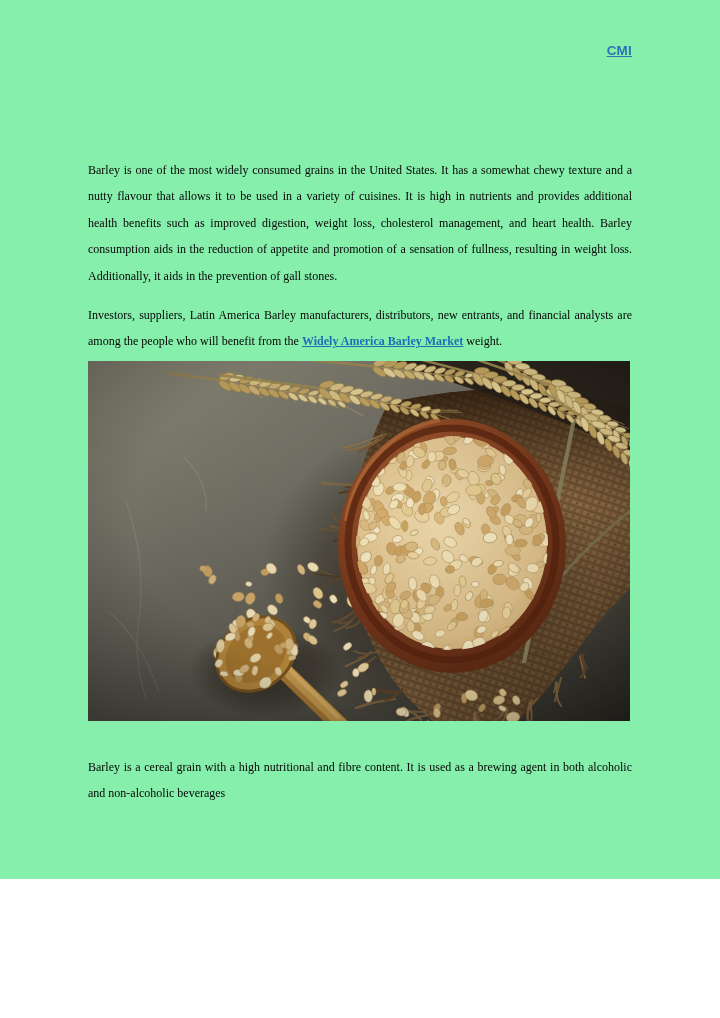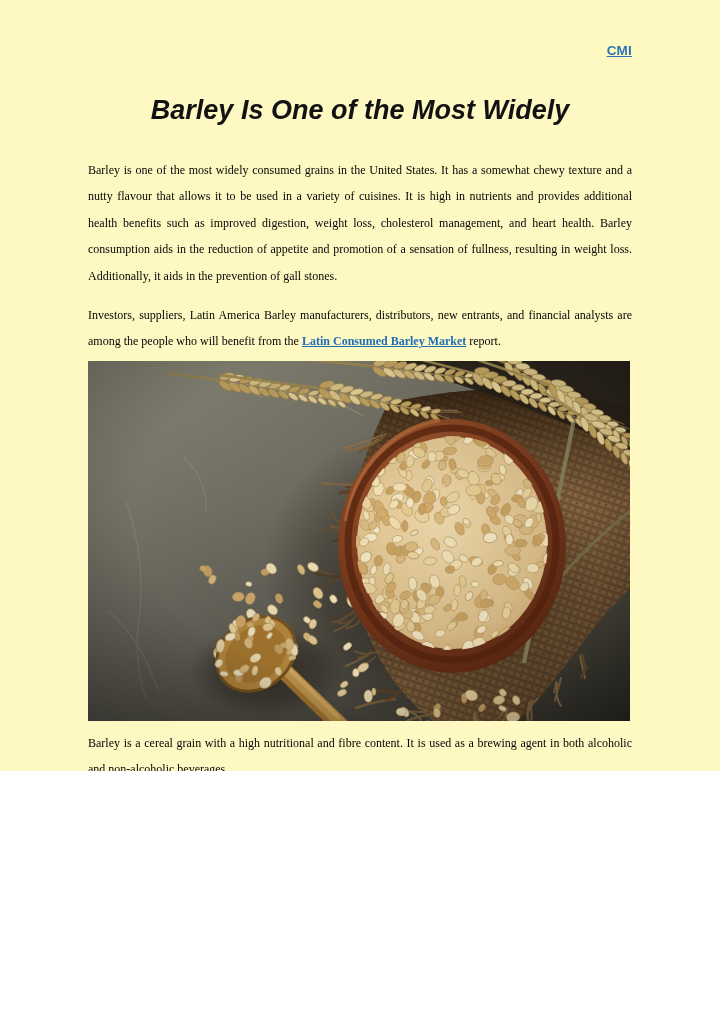--- a/index.html
+++ b/index.html
@@ -1,54 +1,54 @@
 <!DOCTYPE html>
 <html><head>
 <meta charset="utf-8">
 <style>
   html,body{margin:0;padding:0;background:#ffffff;}
   .page{
-    position:relative;width:720px;height:771px;margin:0 auto;background:#fef9c3;
+    position:relative;width:720px;height:879px;margin:0 auto;background:#86efac;
     box-sizing:border-box;padding:42px 88px 0 88px;overflow:hidden;
     font-family:"Liberation Serif",serif;color:#000;
   }
   .brand{text-align:right;line-height:16px;height:16px;}
   .brand a{
     font-family:"Liberation Sans",sans-serif;font-weight:700;font-size:13.5px;
     color:#2E74B5;text-decoration:underline;cursor:pointer;letter-spacing:.2px;
   }
   h1.title{
     font-family:"Liberation Sans",sans-serif;font-style:italic;font-weight:700;
     font-size:27px;line-height:37px;text-align:center;color:#121212;
     margin:34px 0 0 0;
   }
   p.body{
     font-size:12px;line-height:26.4px;text-align:justify;margin:0;color:#050505;
   }
   p.p1{margin-top:28px;}
   p.p2{margin-top:13px;}
-  p.p3{margin-top:9px;}
+  p.p3{margin-top:33px;}
   a.textlink{color:#1F6DB6;font-weight:700;text-decoration:underline;cursor:pointer;}
   figure.photo{margin:6px 0 0 0;width:542px;height:360px;line-height:0;}
   figure.photo svg{display:block;}
 </style>
 </head>
 <body>
 
 <div class="page">
 
   <div class="brand">
     <a>CMI</a>
   </div>
 
-  <h1 class="title"><span>Barley Is One of the Most Widely</span><br></h1>
+  <h1 class="title"><br></h1>
 
   <p class="body p1">Barley is one of the most widely consumed grains in the United States. It has a somewhat chewy texture and a nutty flavour that allows it to be used in a variety of cuisines. It is high in nutrients and provides additional health benefits such as improved digestion, weight loss, cholesterol management, and heart health. Barley consumption aids in the reduction of appetite and promotion of a sensation of fullness, resulting in weight loss. Additionally, it aids in the prevention of gall stones.</p>
 
-  <p class="body p2"><span>Investors, suppliers, Latin America Barley manufacturers, distributors, new entrants, and financial analysts are among the people who will benefit from the </span><a class="textlink">Latin Consumed Barley Market</a><span> report.</span></p>
+  <p class="body p2"><span>Investors, suppliers, Latin America Barley manufacturers, distributors, new entrants, and financial analysts are among the people who will benefit from the </span><a class="textlink">Widely America Barley Market</a><span> weight.</span></p>
 
   <figure class="photo">
     <svg id="photo-svg" width="542" height="360" viewBox="0 0 542 360" role="img" aria-label="Rolled oat flakes in a dark wooden bowl on a burlap sack, with golden wheat ears at the top and a wooden spoon of oats on a dark stone surface">
       <defs>
         <linearGradient id="gStone" x1="0" y1="0" x2="1" y2="1">
           <stop offset="0" stop-color="#93917f"></stop>
           <stop offset="0.4" stop-color="#6e6c61"></stop>
           <stop offset="0.72" stop-color="#4c4a41"></stop>
           <stop offset="1" stop-color="#2e2c25"></stop>
         </linearGradient>

